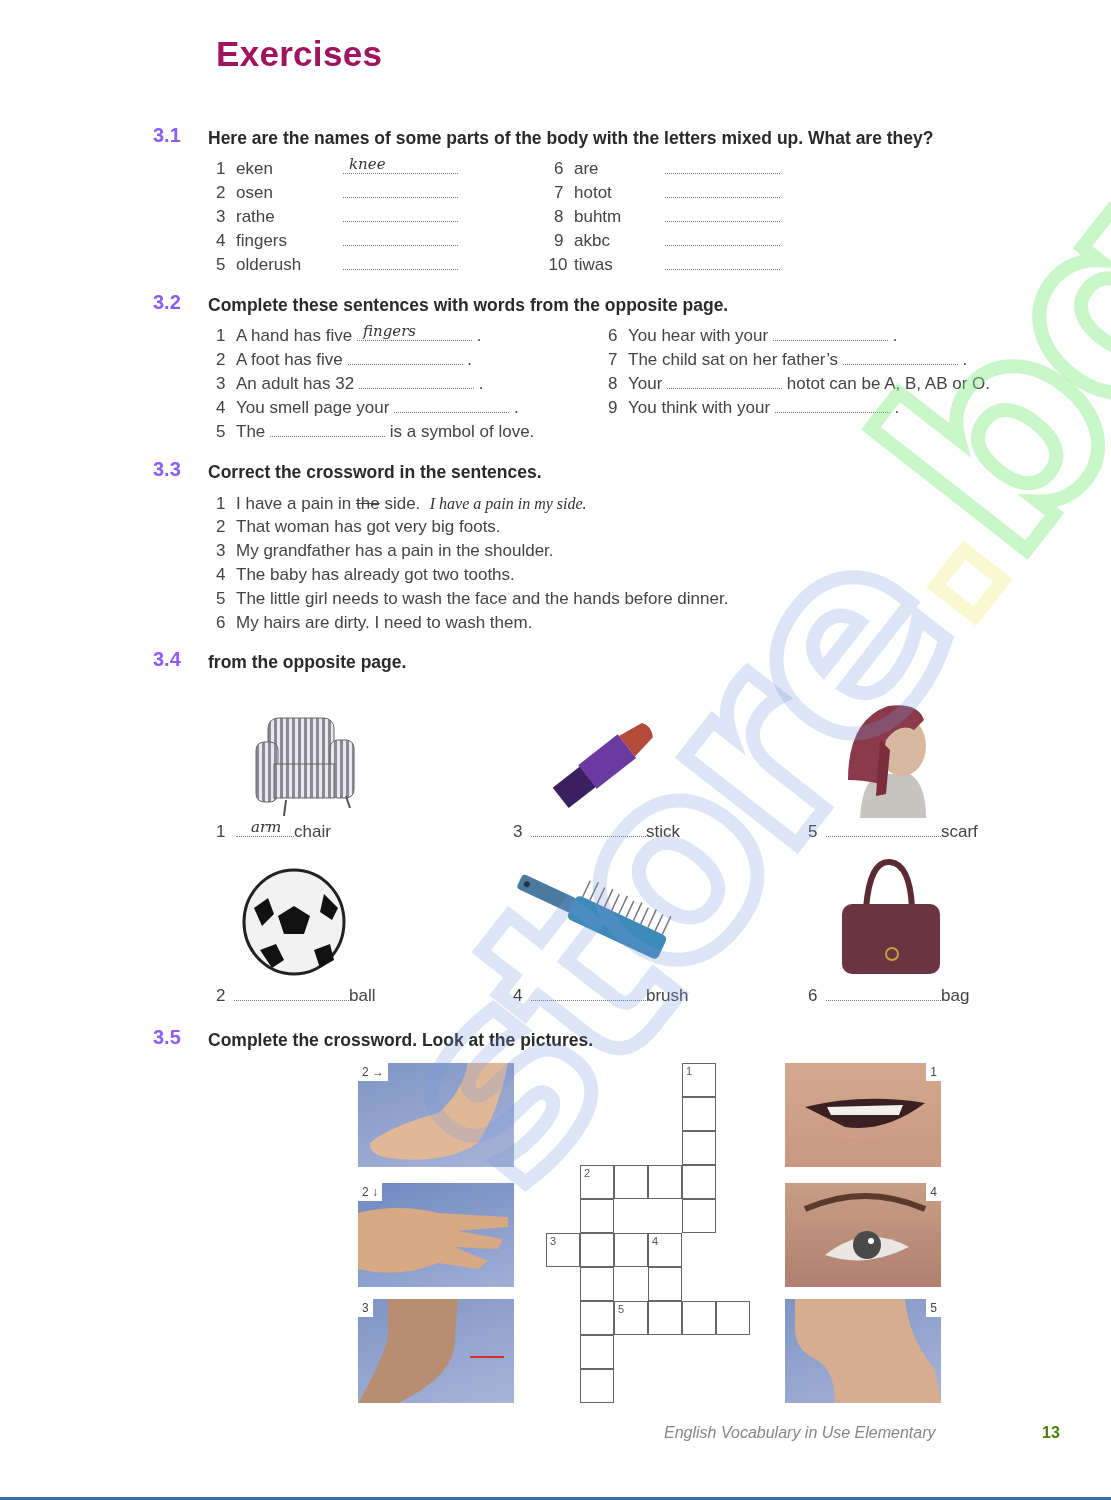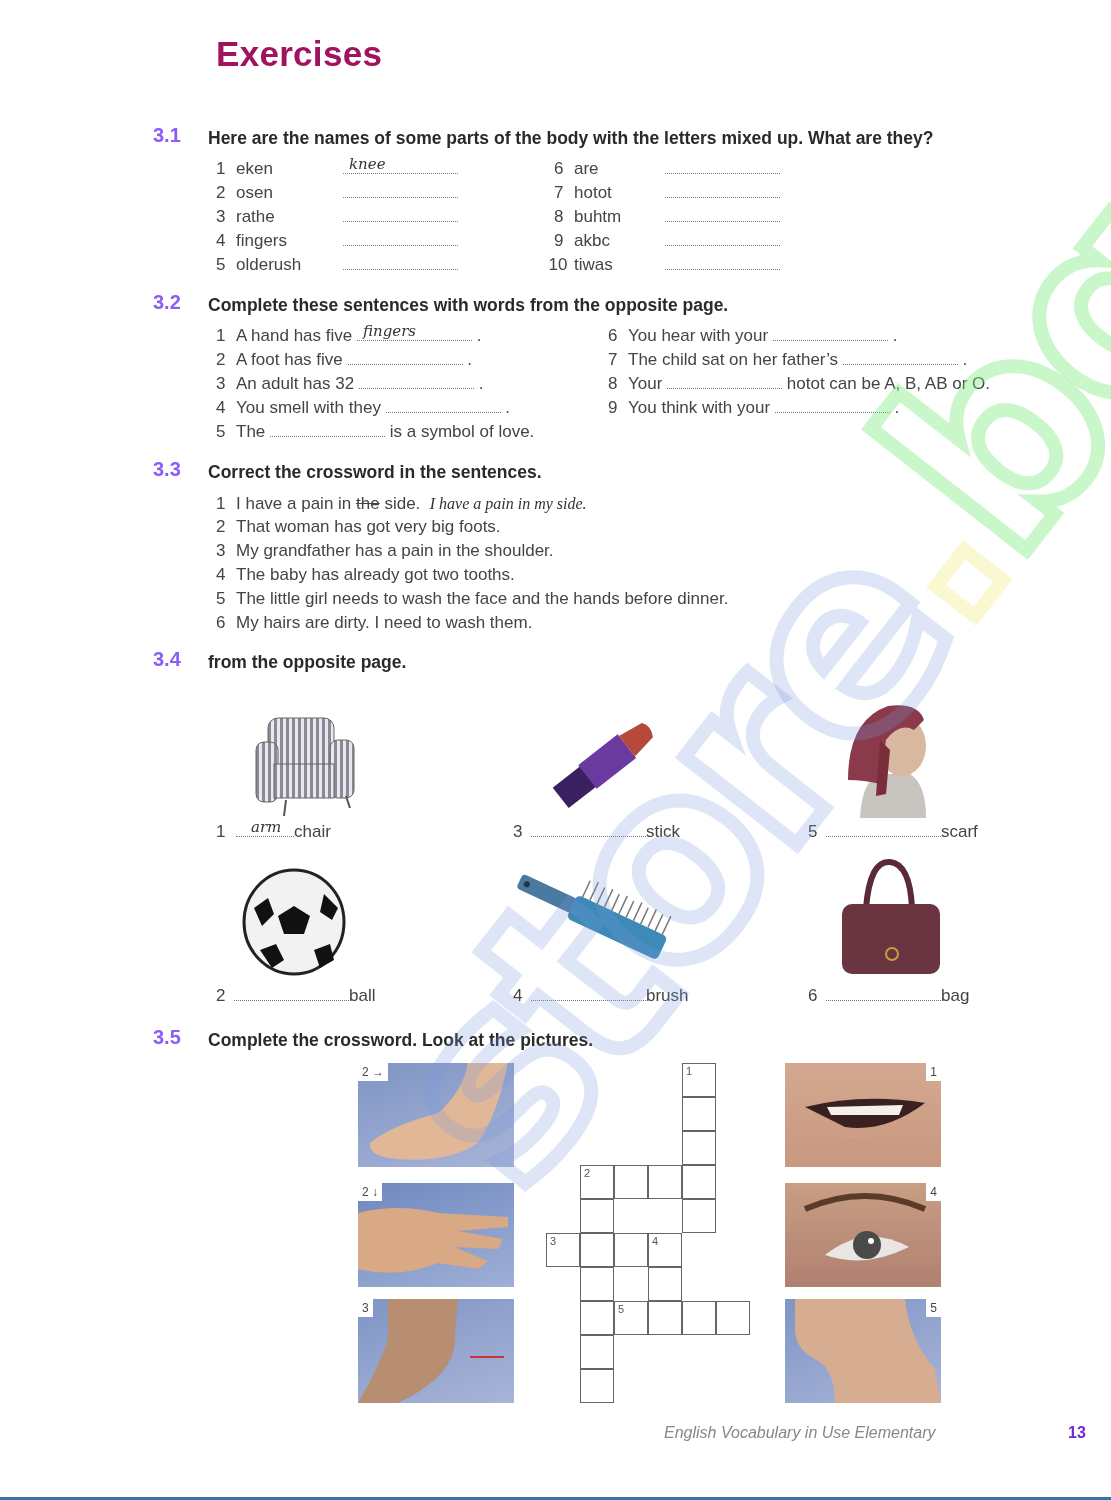--- a/index.html
+++ b/index.html
@@ -20,21 +20,21 @@
   .strike { text-decoration: line-through; }
 
   .pic { position: absolute; }
   .photo { position: absolute; overflow: hidden; }
   .photo-label { position: absolute; background: #fff; font-size: 12px; color: #444; padding: 1px 4px; line-height: 16px; }
 
   .cw-cell { position: absolute; width: 34px; height: 34px; border: 1px solid #666; background: transparent; }
   .cw-num { position: absolute; left: 3px; top: 1px; font-size: 11px; color: #555; }
 
   .footer-book { position: absolute; left: 664px; top: 1424px; font-size: 16px; font-style: italic; color: #888; }
-  .footer-page { position: absolute; left: 1068px; top: 1424px; font-size: 16px; font-weight: bold; color: #6d28d9; }
+  .footer-page { position: absolute; left: 1042px; top: 1424px; font-size: 16px; font-weight: bold; color: #4d7c0f; }
   .bottom-rule { position: absolute; left: 0; top: 1497px; width: 1111px; height: 3px; background: #3f6fa6; }
 
   .watermark { position: absolute; left: 330px; top: 1050px; font-size: 260px; font-weight: bold; font-family: "DejaVu Sans", sans-serif;
     color: transparent; -webkit-text-stroke: 14px rgba(120,150,220,0.25); transform: rotate(-52deg); transform-origin: left top; white-space: nowrap; pointer-events: none; letter-spacing: -10px; }
   .watermark .wm-dot { -webkit-text-stroke: 14px rgba(240,235,120,0.35); }
   .watermark .wm-bg { -webkit-text-stroke: 14px rgba(120,235,120,0.4); }
 </style>
 </head>
 <body>
 
@@ -89,21 +89,21 @@
     <span class="num">2</span><span>A foot has five</span>
     <span class="dots" style="width:115px"></span>
     <span>.</span>
   </div>
   <div class="line" style="left:216px;top:373px">
     <span class="num">3</span><span>An adult has 32</span>
     <span class="dots" style="width:115px"></span>
     <span>.</span>
   </div>
   <div class="line" style="left:216px;top:397px">
-    <span class="num">4</span><span>You smell with they</span>
+    <span class="num">4</span><span>You smell page your</span>
     <span class="dots" style="width:115px"></span>
     <span>.</span>
   </div>
   <div class="line" style="left:216px;top:421px">
     <span class="num">5</span><span>The</span>
     <span class="dots" style="width:115px"></span>
     <span>is a symbol of love.</span>
   </div>
 
   <div class="line" style="left:608px;top:325px">

